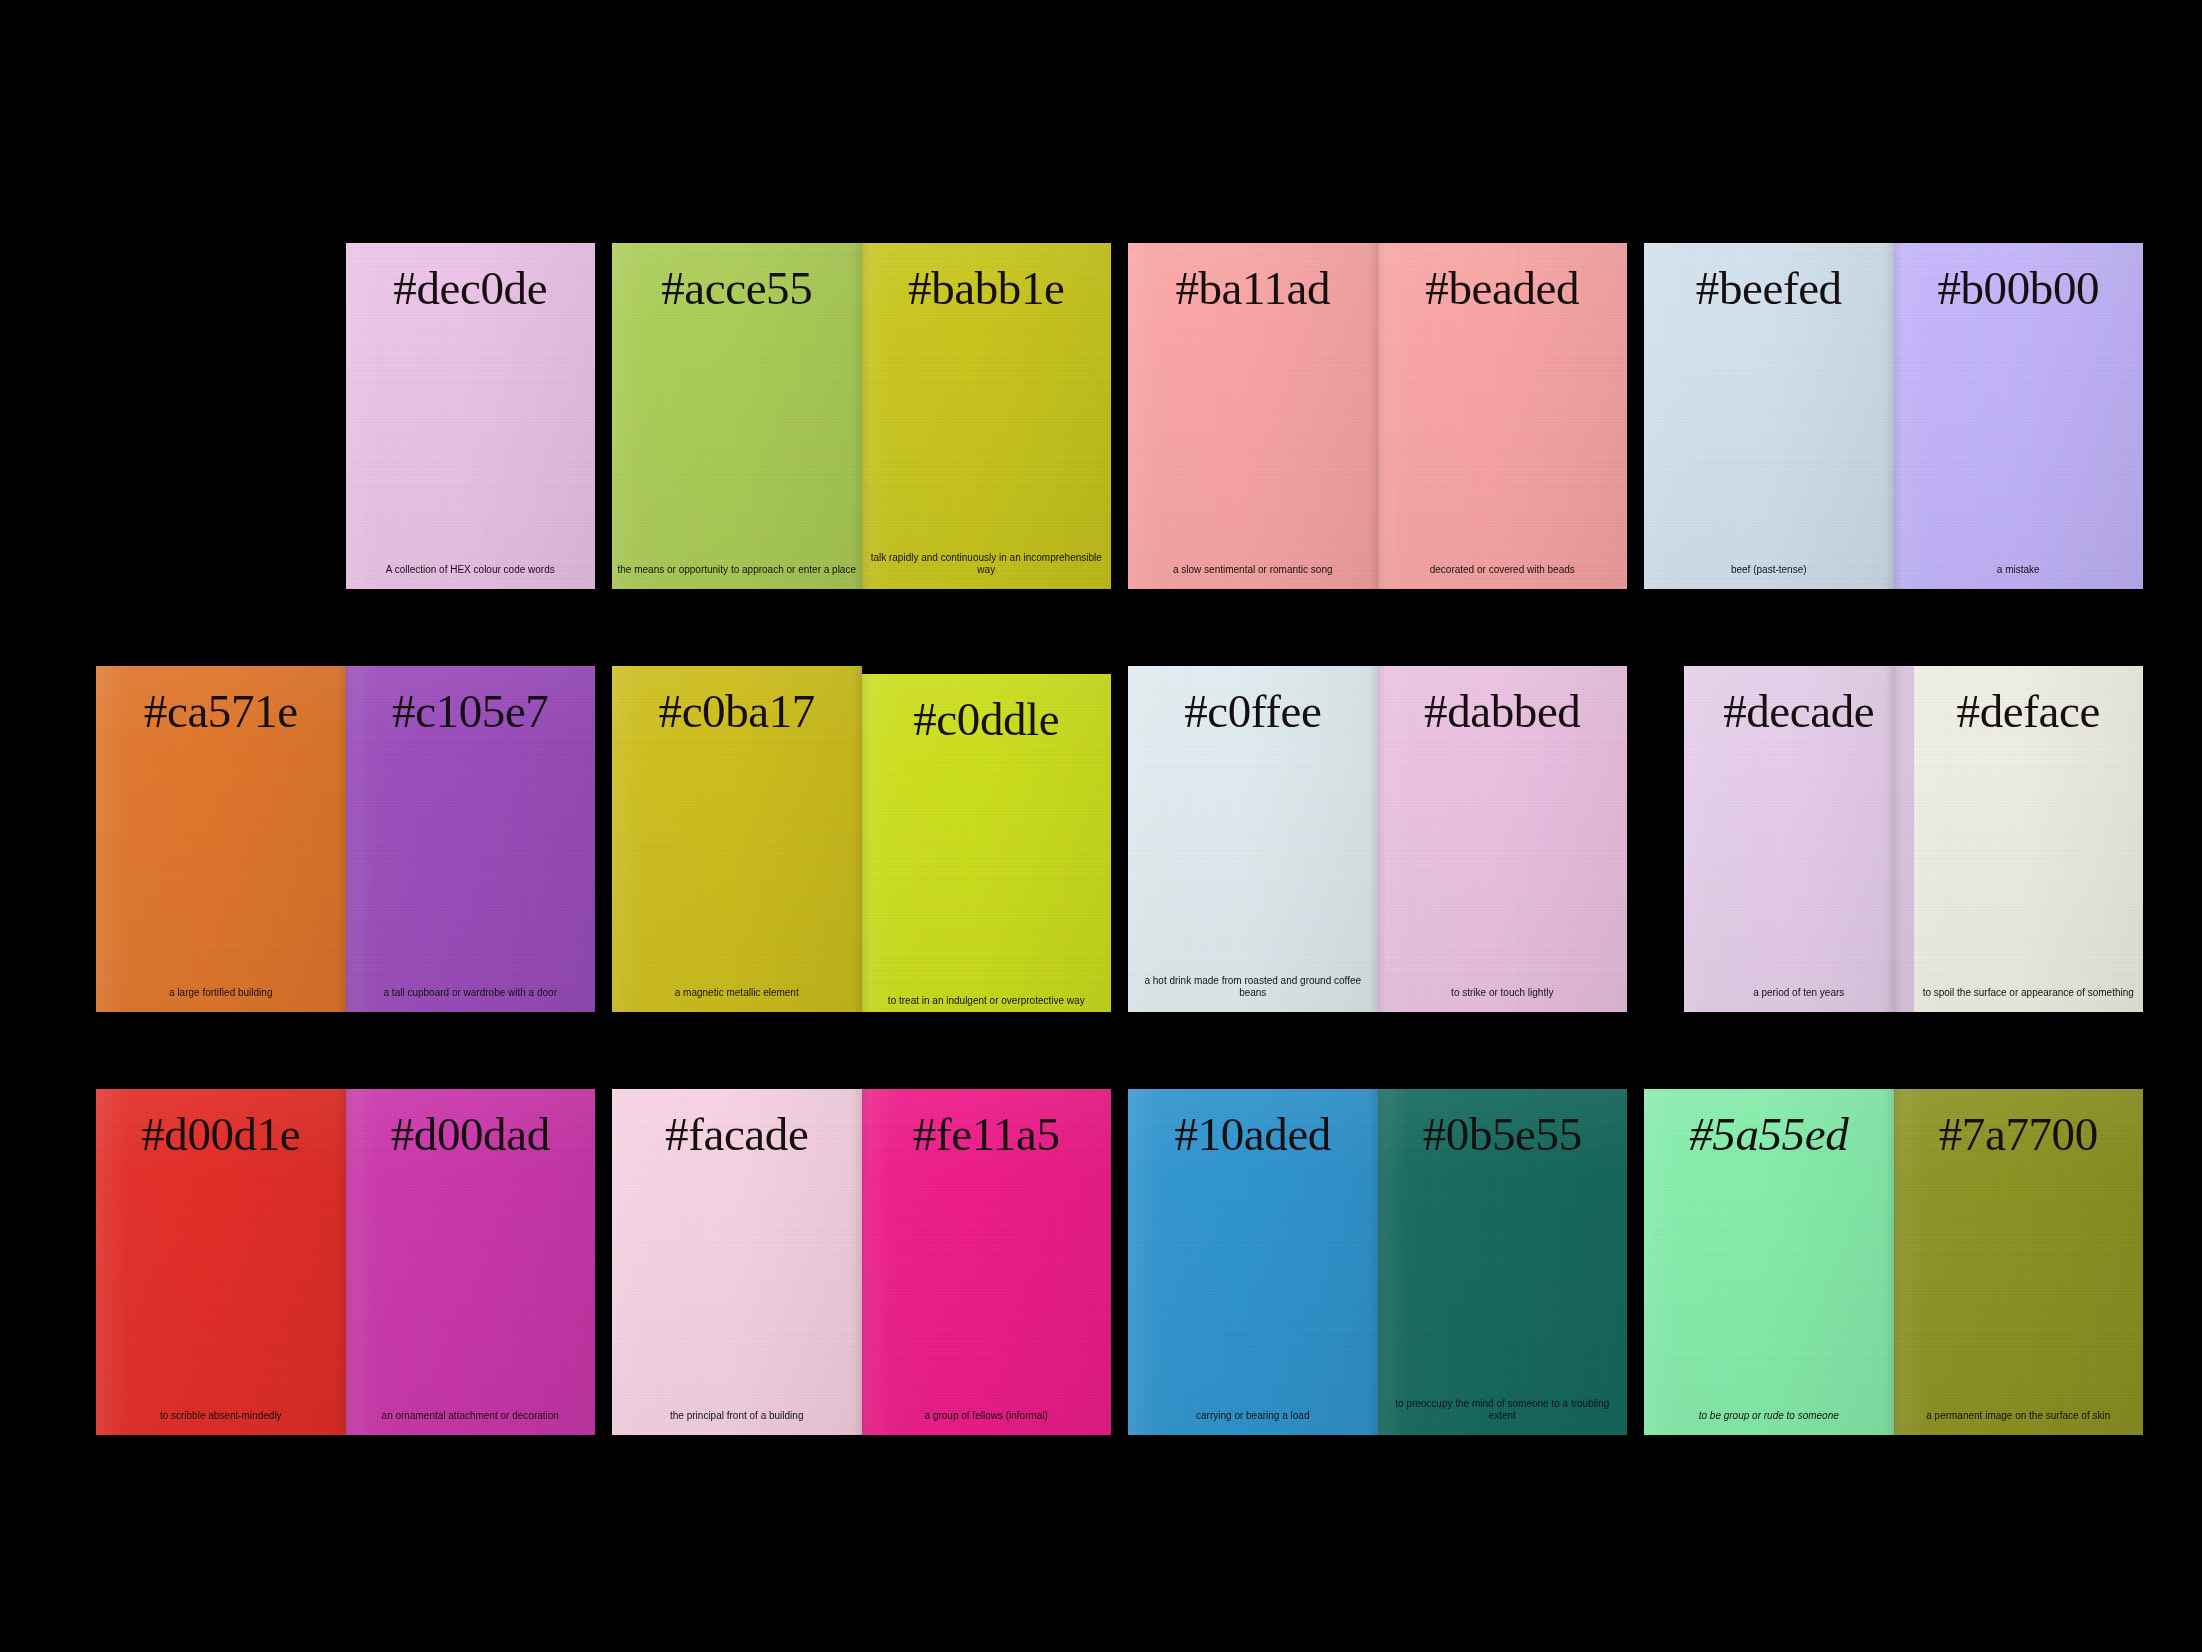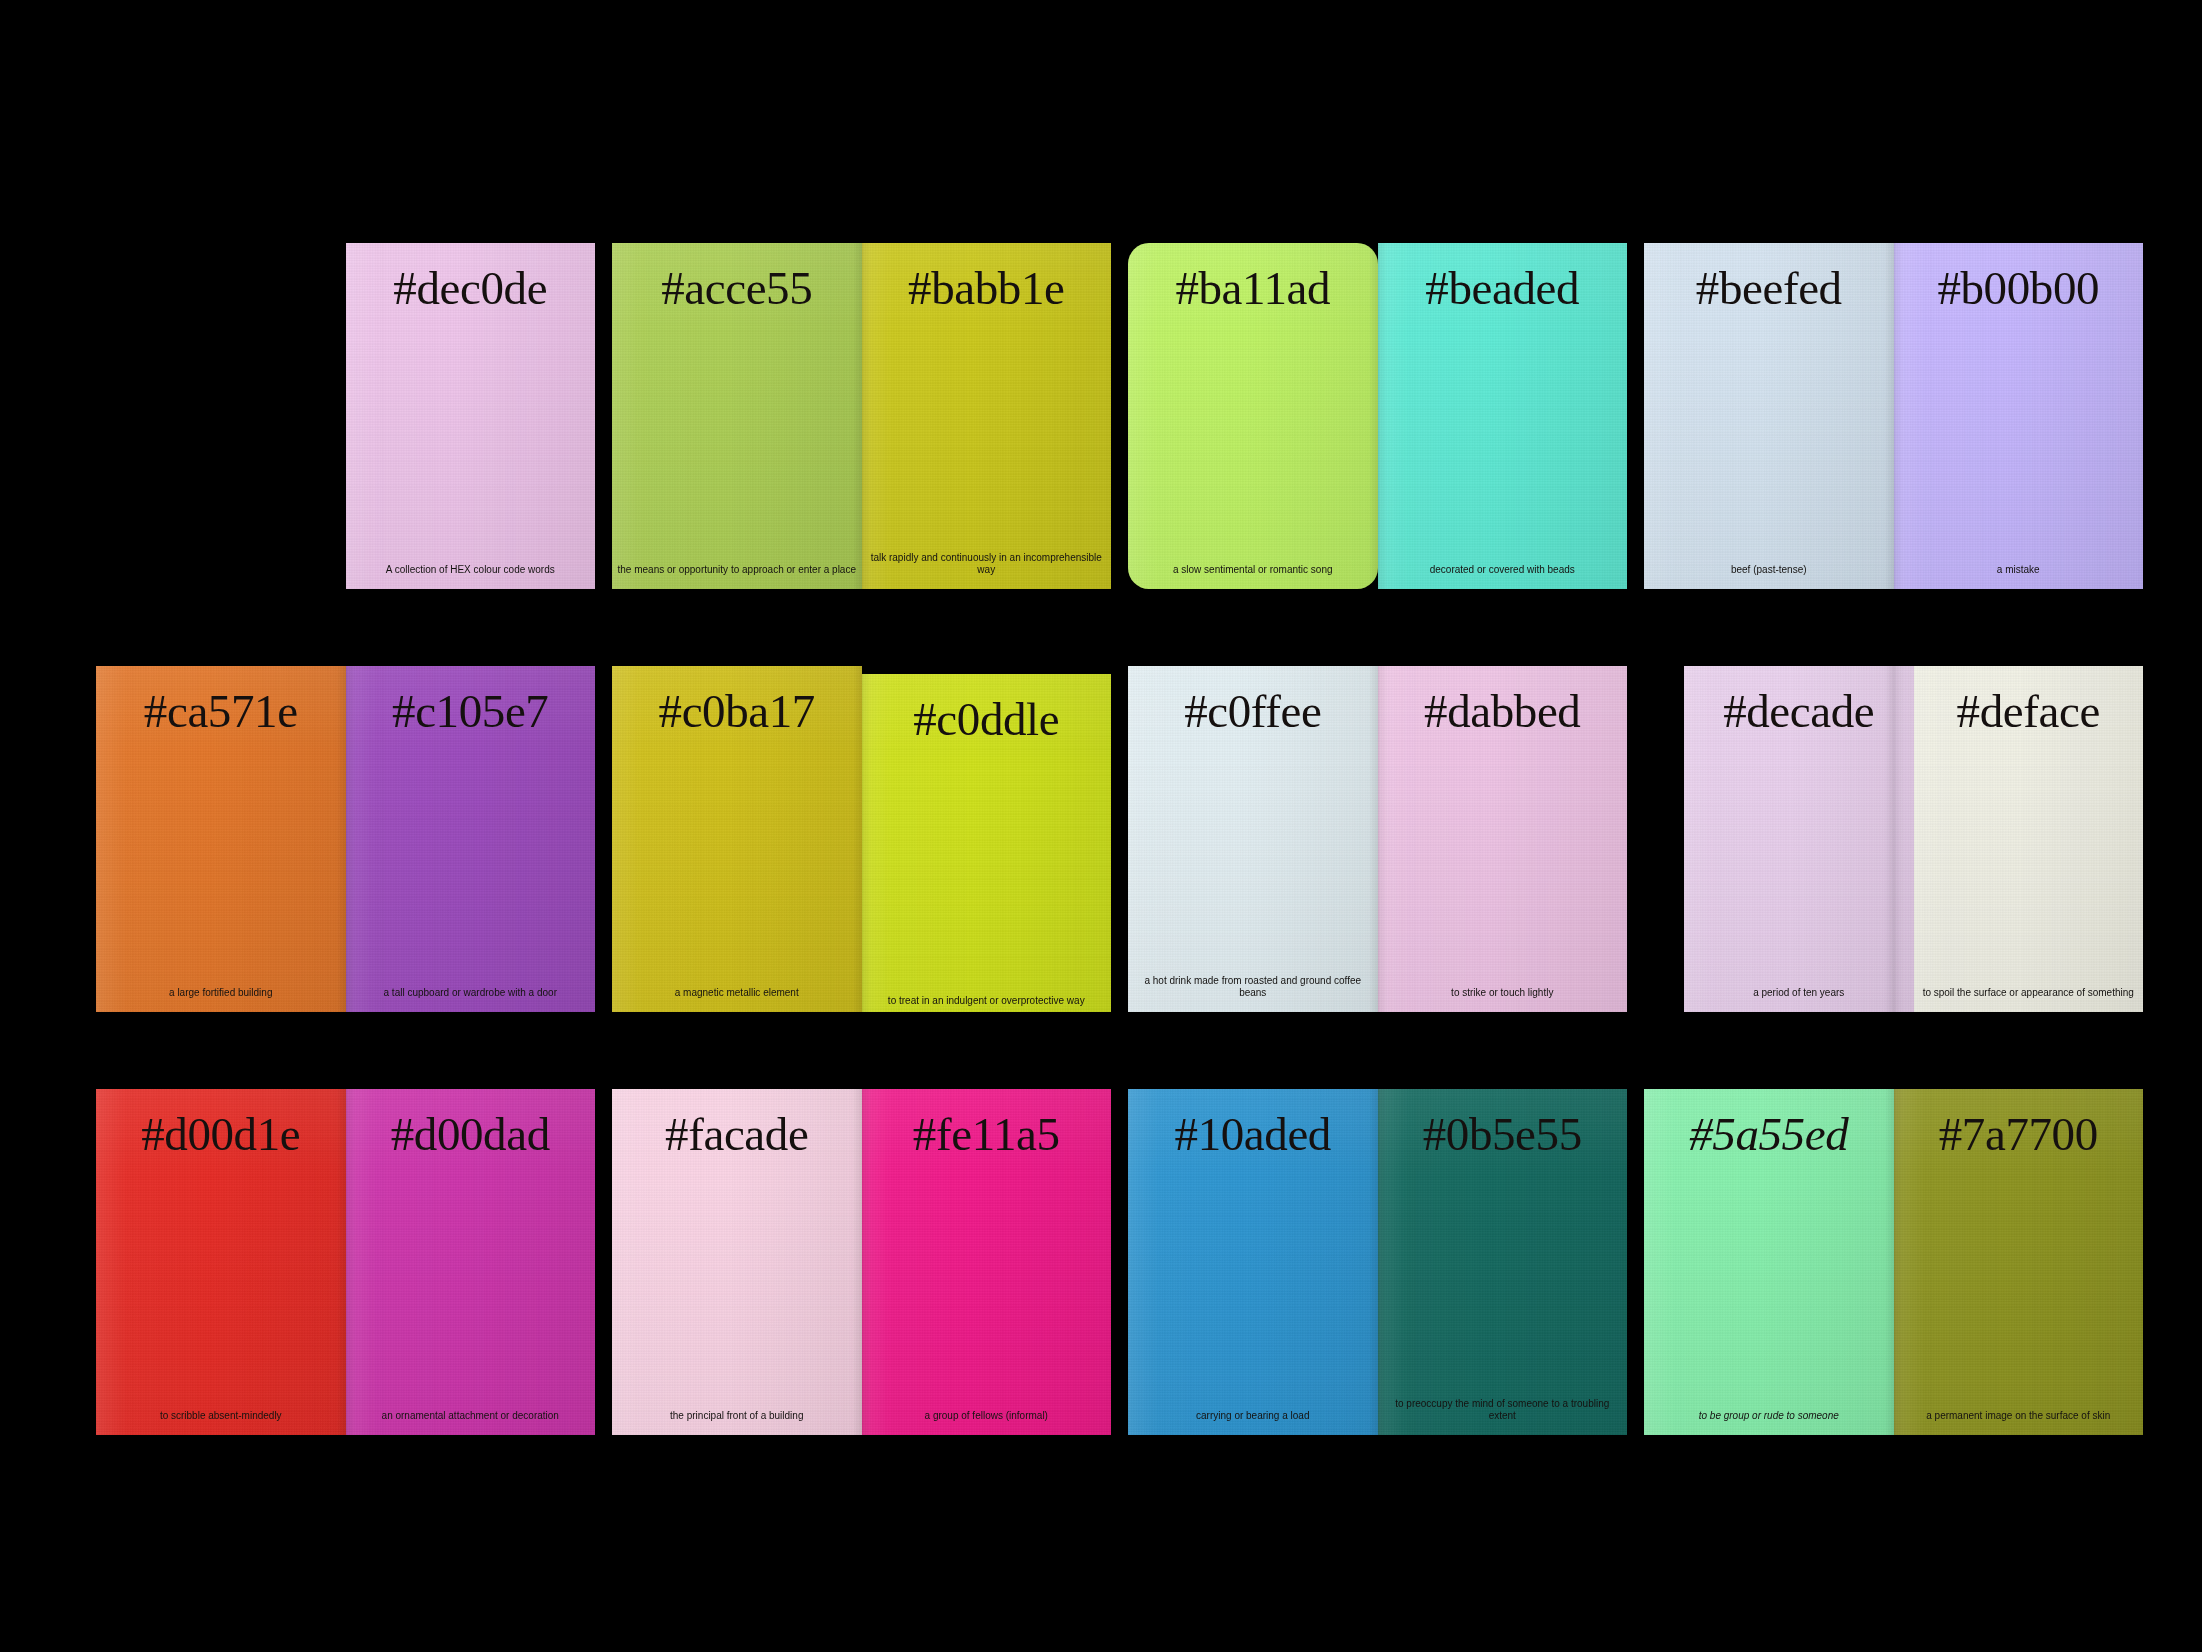--- a/index.html
+++ b/index.html
@@ -113,25 +113,25 @@
           <div class="hexword">#acce55</div>
           <div class="caption">the means or opportunity to approach or enter a place</div>
         </div>
         <div class="page" style="background: rgb(202, 199, 28);">
           <div class="hexword">#babb1e</div>
           <div class="caption">talk rapidly and continuously in an incomprehensible way</div>
         </div>
         <div class="gutter"></div>
       </div>
       <div class="spread" style="grid-area: 1 / 3;">
-        <div class="page" style="background: #bef264; border-radius: 21px;">
+        <div class="page" style="background: #fca5a5;">
           <div class="hexword">#ba11ad</div>
           <div class="caption">a slow sentimental or romantic song</div>
         </div>
-        <div class="page" style="background: #5eead4;">
+        <div class="page" style="background: #fca5a5;">
           <div class="hexword">#beaded</div>
           <div class="caption">decorated or covered with beads</div>
         </div>
         <div class="gutter"></div>
       </div>
       <div class="spread" style="grid-area: 1 / 4;">
         <div class="page" style="background: rgb(212, 227, 240);">
           <div class="hexword">#beefed</div>
           <div class="caption">beef (past-tense)</div>
         </div>

